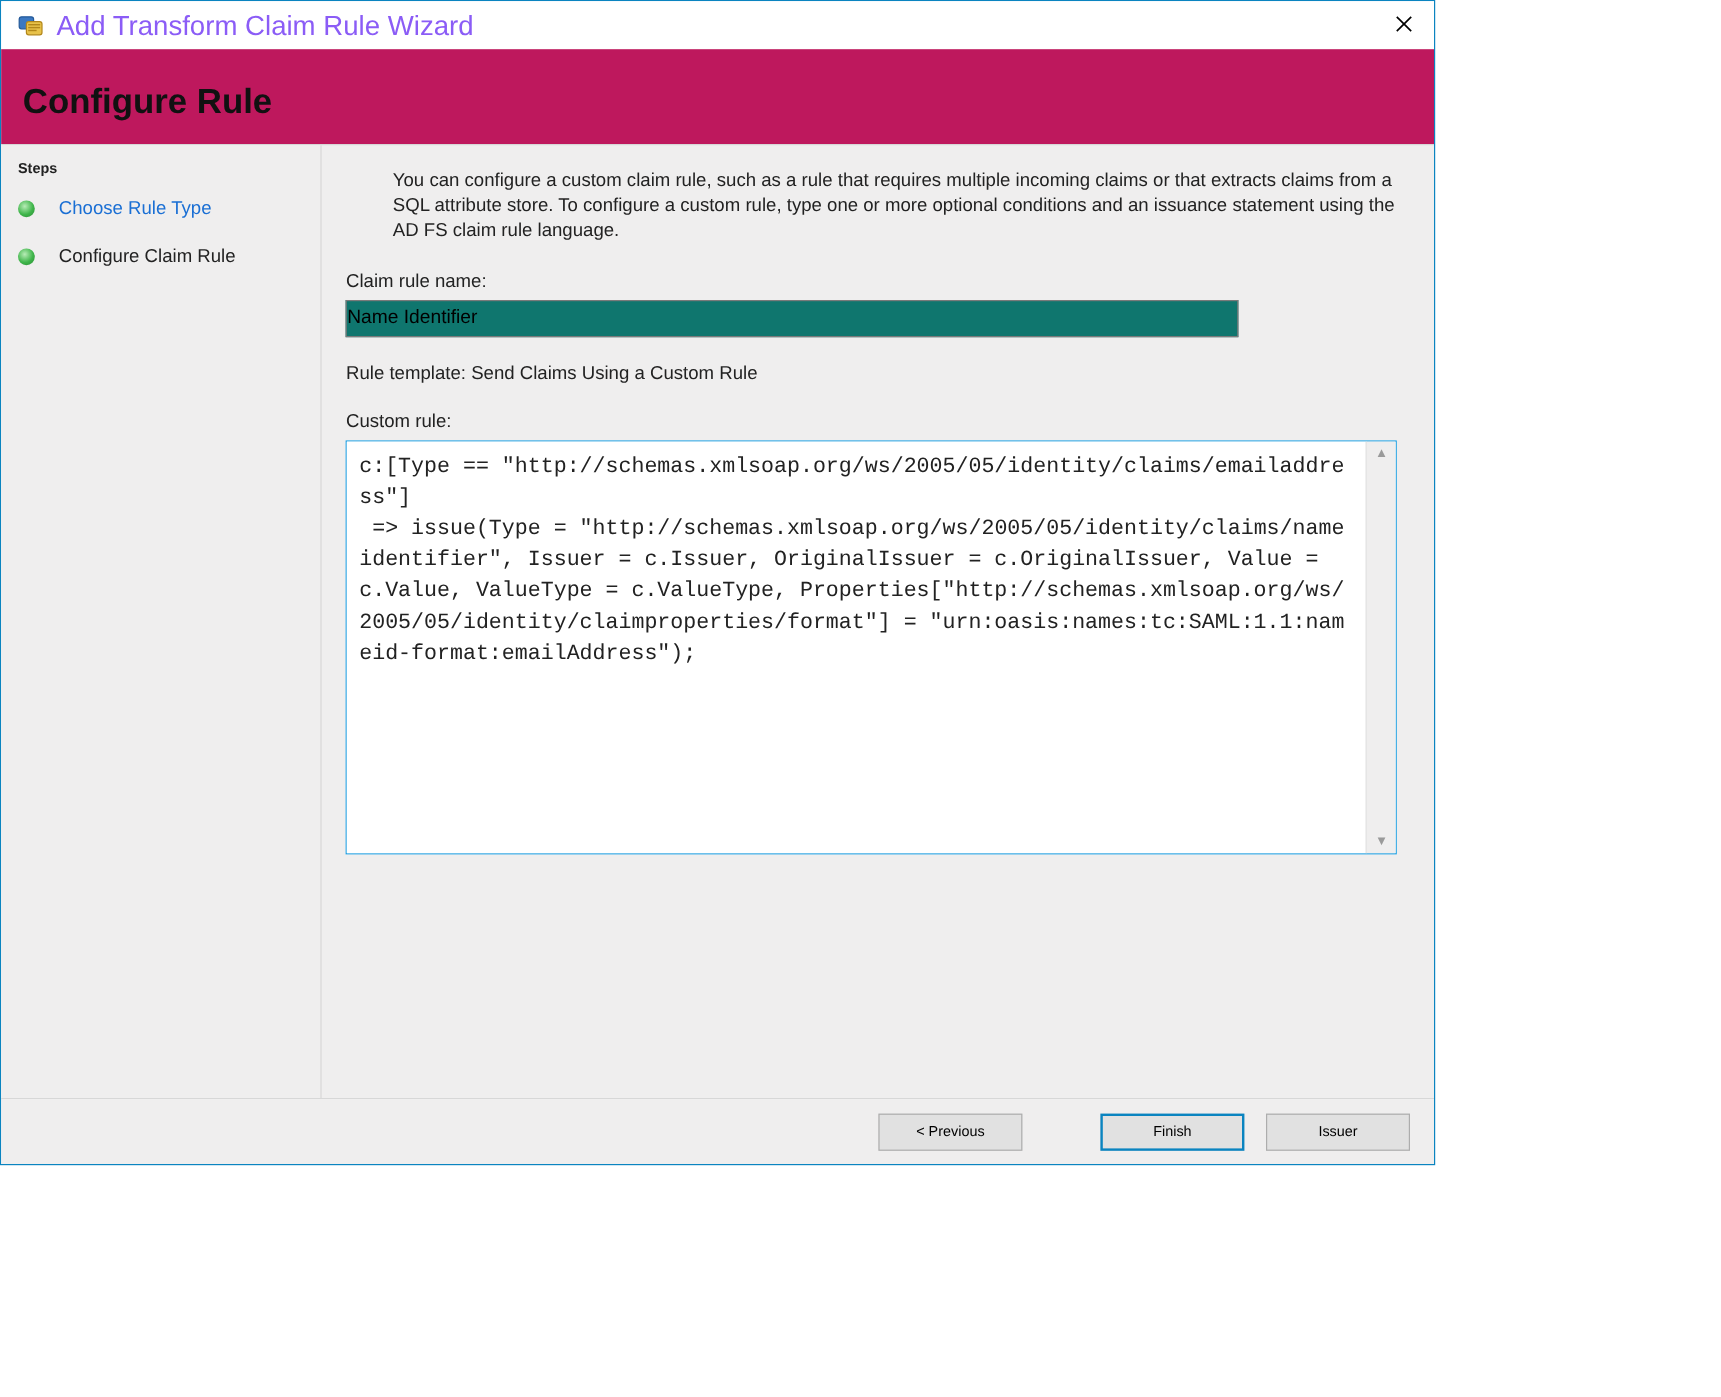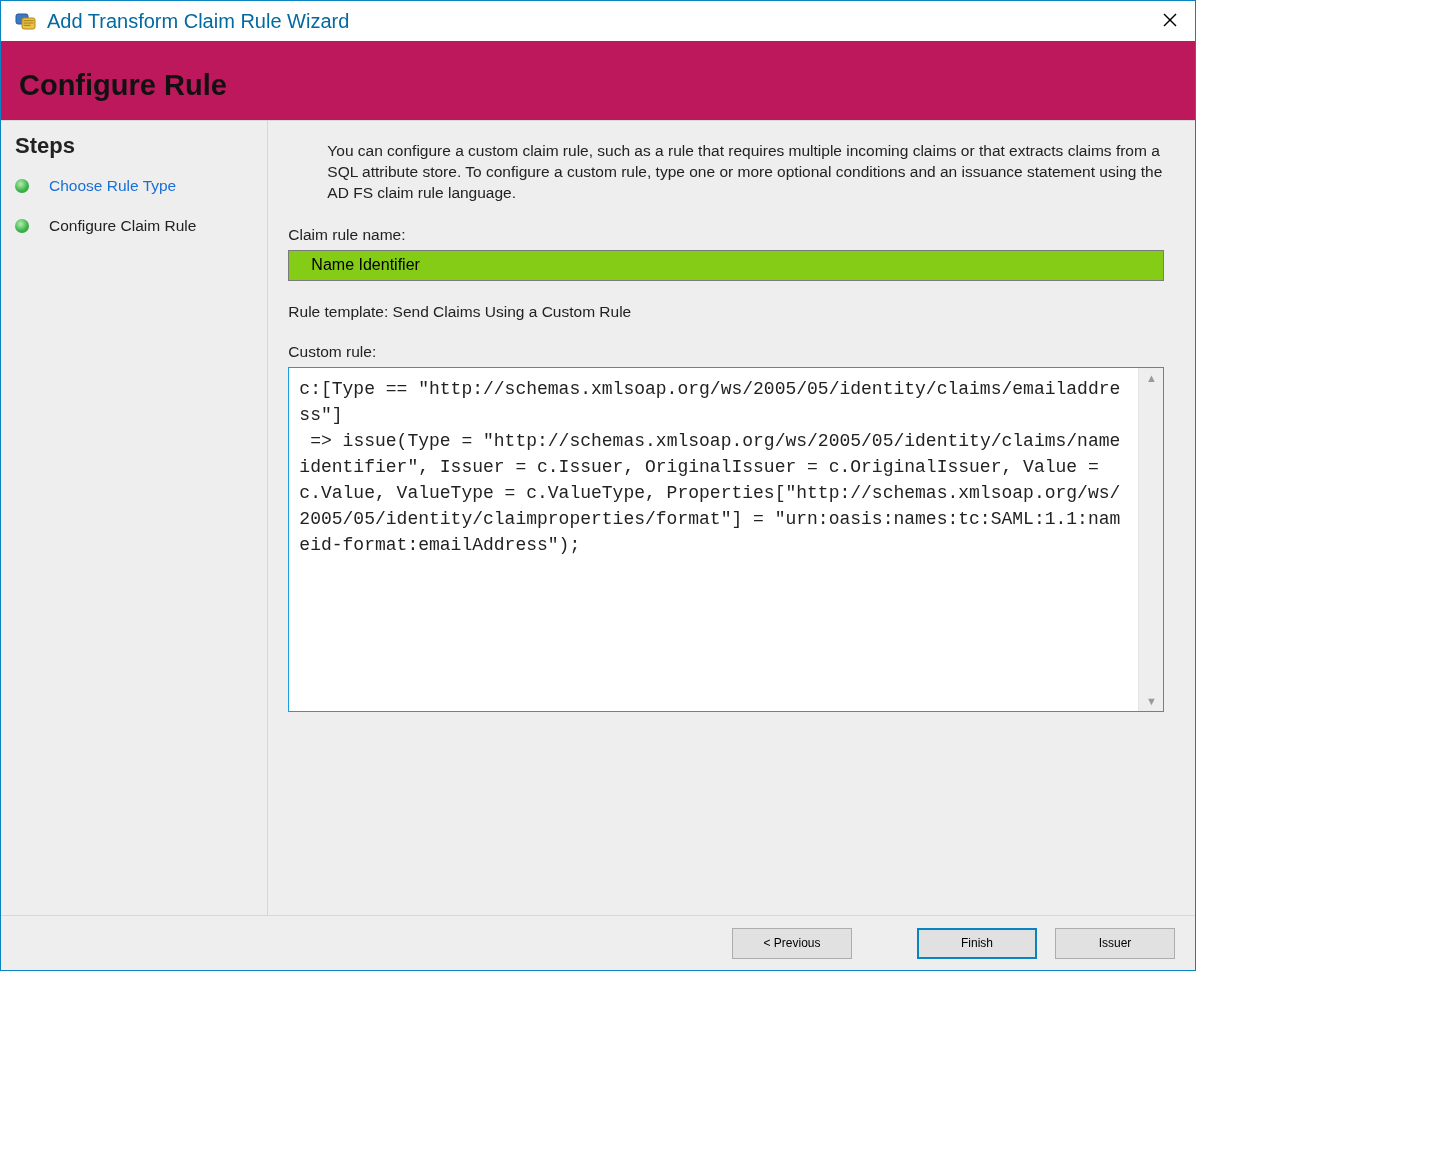--- a/index.html
+++ b/index.html
@@ -32,22 +32,22 @@
     height: 40px;
     padding: 0 12px 0 14px;
     background: #fff;
   }
   .titlebar-left {
     display: flex;
     align-items: center;
     gap: 10px;
   }
   .titlebar-title {
-    font-size: 20px;
-    color: #0369a1;
+    font-size: 23px;
+    color: #8b5cf6;
     text-align: center;
   }
   .icon-box {
     width: 22px;
     height: 22px;
     display: inline-flex;
     align-items: center;
     justify-content: center;
   }
   .close-x {
@@ -73,21 +73,21 @@
   }
   .sidebar {
     width: 272px;
     background: #efeeee;
     border-right: 1px solid #d7d7d7;
     padding: 12px 8px;
     box-sizing: border-box;
   }
   .sidebar-title {
     font-weight: bold;
-    font-size: 22px;
+    font-size: 12px;
     margin: 0 0 12px 6px;
   }
   .step {
     display: flex;
     align-items: center;
     gap: 20px;
     font-size: 15.5px;
     padding: 6px 6px 6px 6px;
     margin-bottom: 10px;
     cursor: pointer;
@@ -112,27 +112,27 @@
     line-height: 1.35;
     margin-bottom: 22px;
     margin-left: 39px;
   }
   .label {
     font-size: 15.5px;
     margin-bottom: 6px;
     display: block;
   }
   input.text {
-    width: 876px;
+    width: 744px;
     height: 31px;
     font-size: 16px;
-    padding: 2px 22px;
+    padding: 2px 0;
     box-sizing: border-box;
     border: 1px solid #7a7a7a;
-    background: #84cc16;
+    background: #0f766e;
     font-family: "Segoe UI", Tahoma, Arial, sans-serif;
   }
   .templine {
     margin-top: 22px;
     font-size: 15.5px;
   }
   .custom-box {
     width: 876px;
     height: 345px;
     border: 1.5px solid #199de0;

